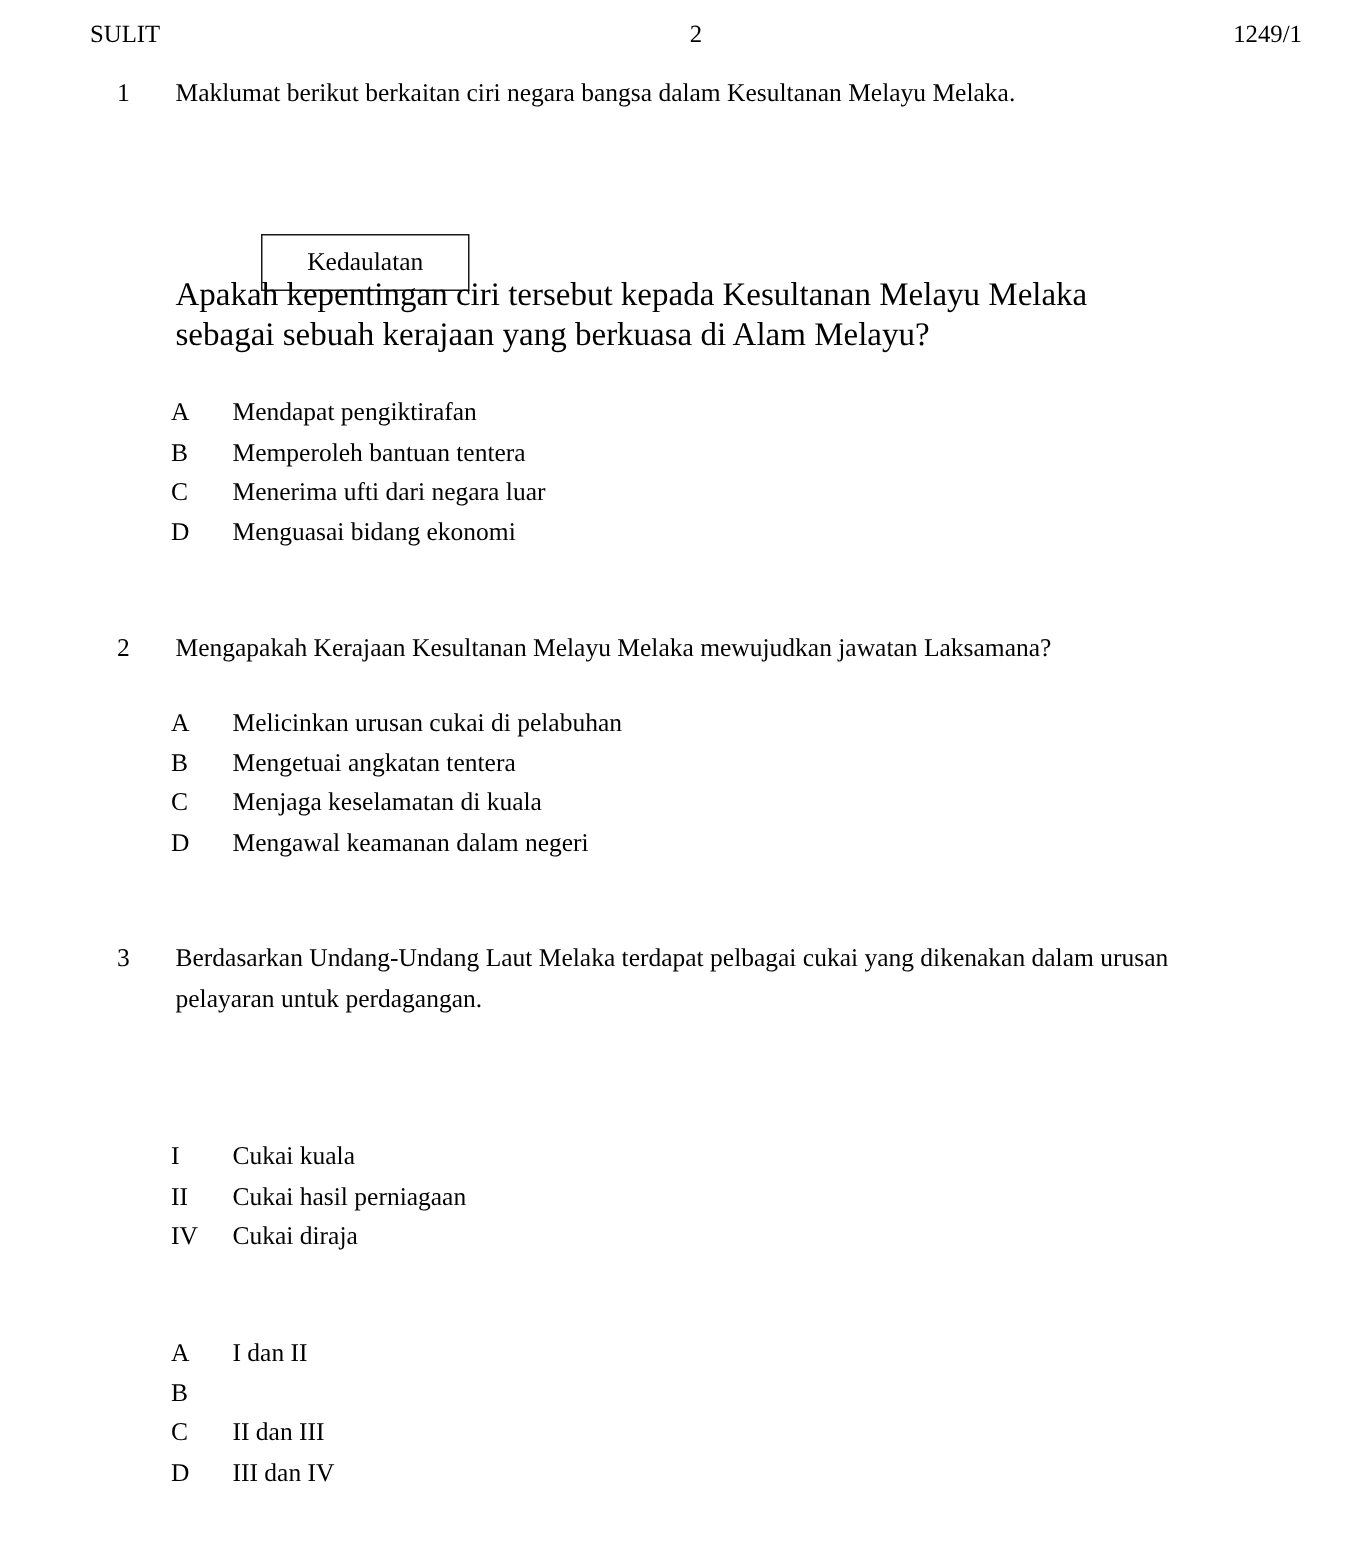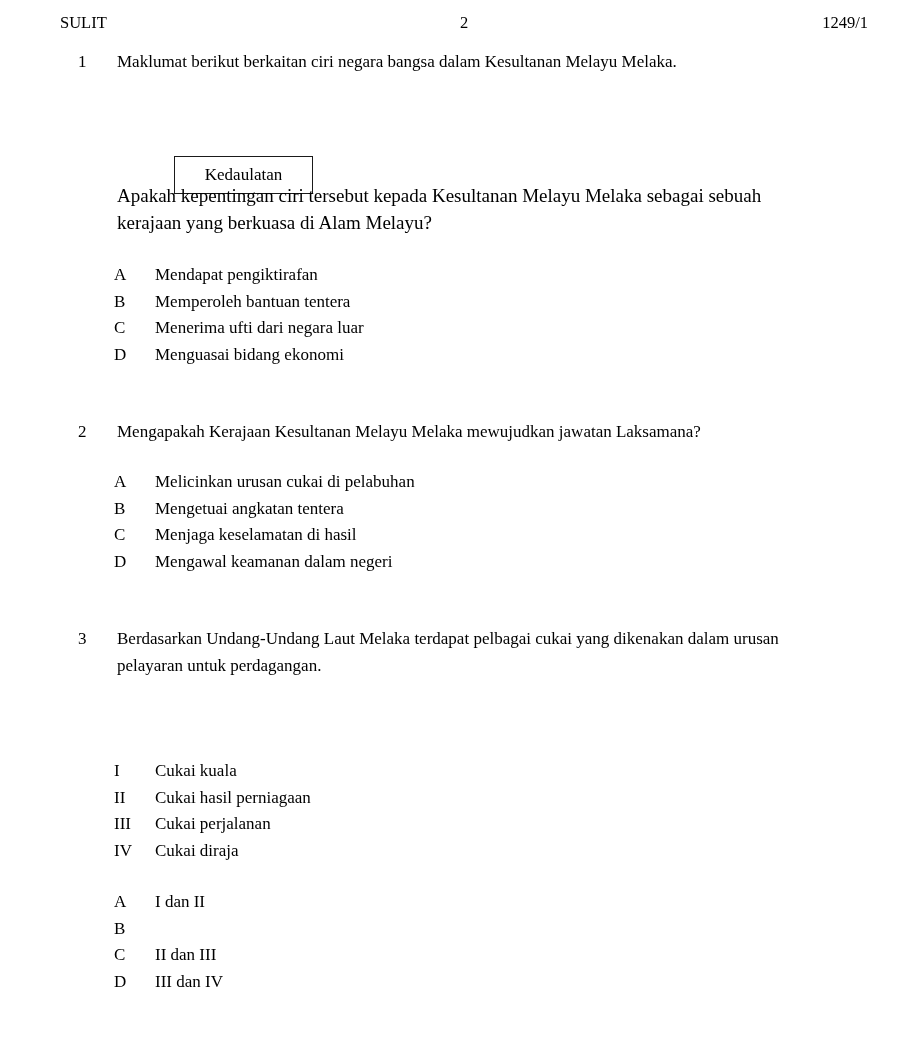--- a/index.html
+++ b/index.html
@@ -80,21 +80,21 @@
     top: 0;
     width: 680px;
     font-size: 17px;
     line-height: 27px;
     text-align: left;
   }
   .q-body {
     position: absolute;
     left: 117px;
     width: 680px;
-    font-size: 19px;
+    font-size: 22px;
     line-height: 27px;
     text-align: left;
   }
 
   
   .stimulus-box {
     position: absolute;
     box-sizing: border-box;
     border: 1.6px solid #1a1a1a;
     background: #ffffff;
@@ -216,21 +216,21 @@
     <div class="option">
       <span class="opt-key">A</span>
       <span class="opt-text">Melicinkan urusan cukai di pelabuhan</span>
     </div>
     <div class="option">
       <span class="opt-key">B</span>
       <span class="opt-text">Mengetuai angkatan tentera</span>
     </div>
     <div class="option">
       <span class="opt-key">C</span>
-      <span class="opt-text">Menjaga keselamatan di hasil</span>
+      <span class="opt-text">Menjaga keselamatan di kuala</span>
     </div>
     <div class="option">
       <span class="opt-key">D</span>
       <span class="opt-text">Mengawal keamanan dalam negeri</span>
     </div>
   </div>
 
   <div class="question" style="top:625px;">
     <div class="q-row">
       <span class="q-num">3</span>
@@ -242,24 +242,20 @@
   <div class="statements" style="top:758px;">
     <div class="statement">
       <span class="st-key">I</span>
       <span class="st-text">Cukai kuala</span>
     </div>
     <div class="statement">
       <span class="st-key">II</span>
       <span class="st-text">Cukai hasil perniagaan</span>
     </div>
     <div class="statement">
-      <span class="st-key">III</span>
-      <span class="st-text">Cukai perjalanan</span>
-    </div>
-    <div class="statement">
       <span class="st-key">IV</span>
       <span class="st-text">Cukai diraja</span>
     </div>
   </div>
 
   <div class="options" style="top:889px;">
     <div class="option">
       <span class="opt-key">A</span>
       <span class="opt-text">I dan II</span>
     </div>

